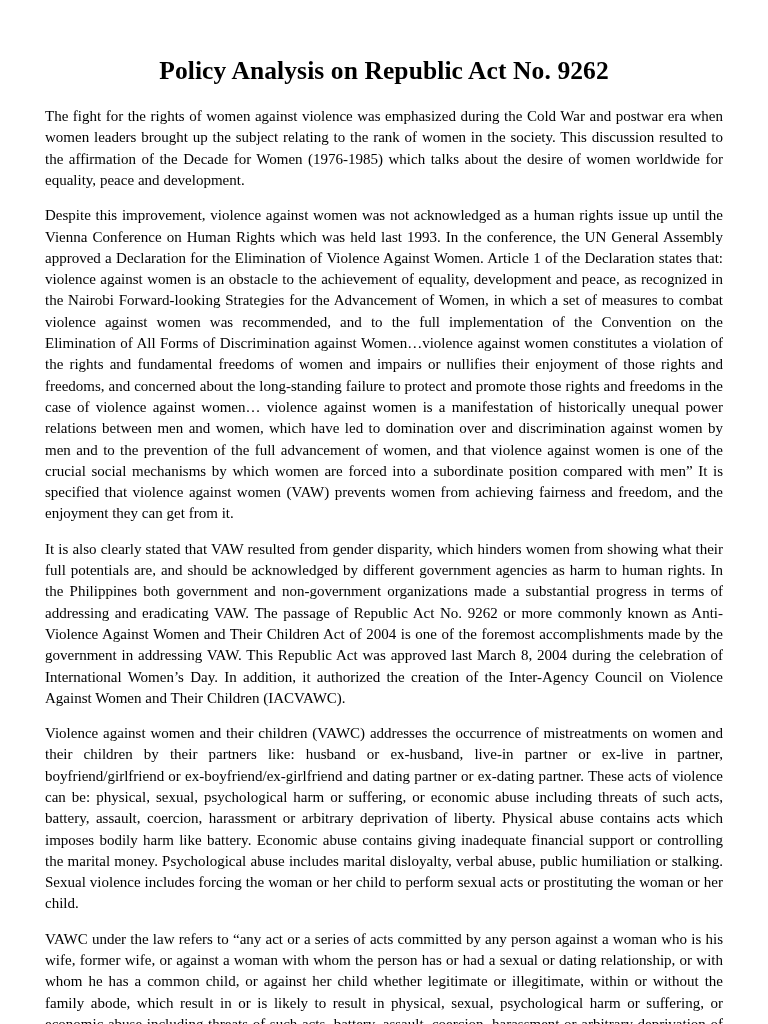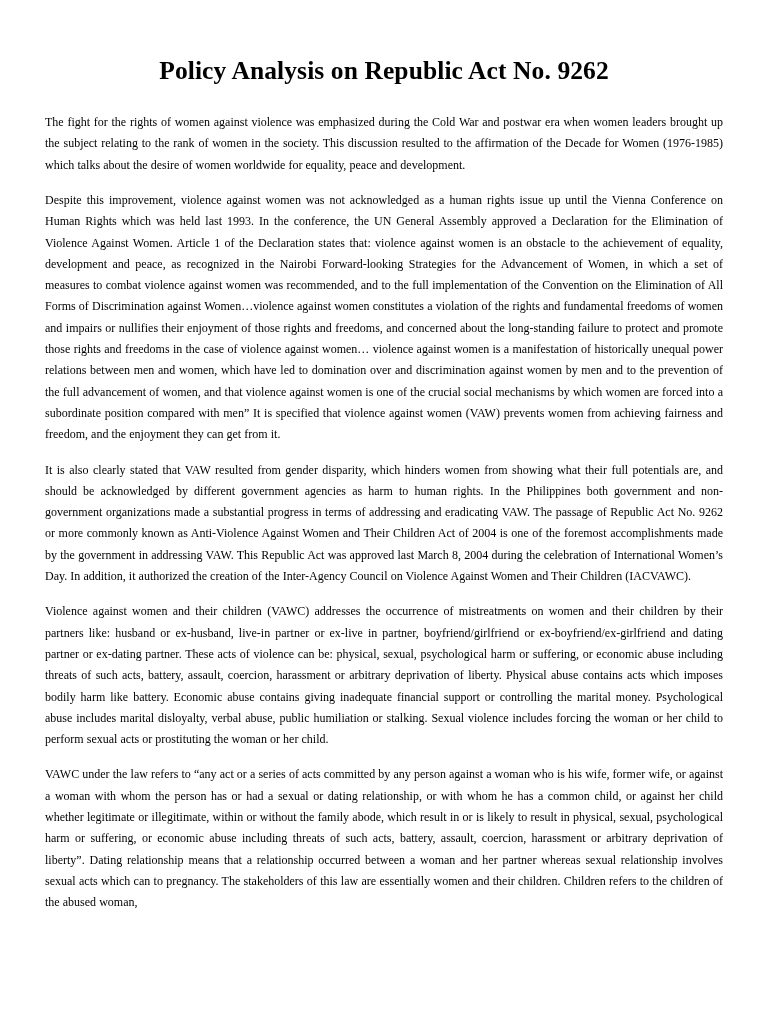--- a/index.html
+++ b/index.html
@@ -19,25 +19,25 @@
     width: 768px;
     min-height: 1024px;
     padding: 56px 45px 0 45px;
     background: #ffffff;
   }
   .doc-title {
     font-size: 25.5px;
     font-weight: bold;
     text-align: center;
     letter-spacing: 0.1px;
-    margin: 0 0 26px 0;
+    margin: 0 0 20px 0;
     line-height: 1.18;
   }
   .para {
-    font-size: 12px;
+    font-size: 15px;
     line-height: 21.3px;
     text-align: justify;
     text-justify: inter-word;
     margin: 0 0 14px 0;
     word-spacing: 0.1px;
     hyphens: none;
   }
   .para:last-child {
     margin-bottom: 0;
   }

